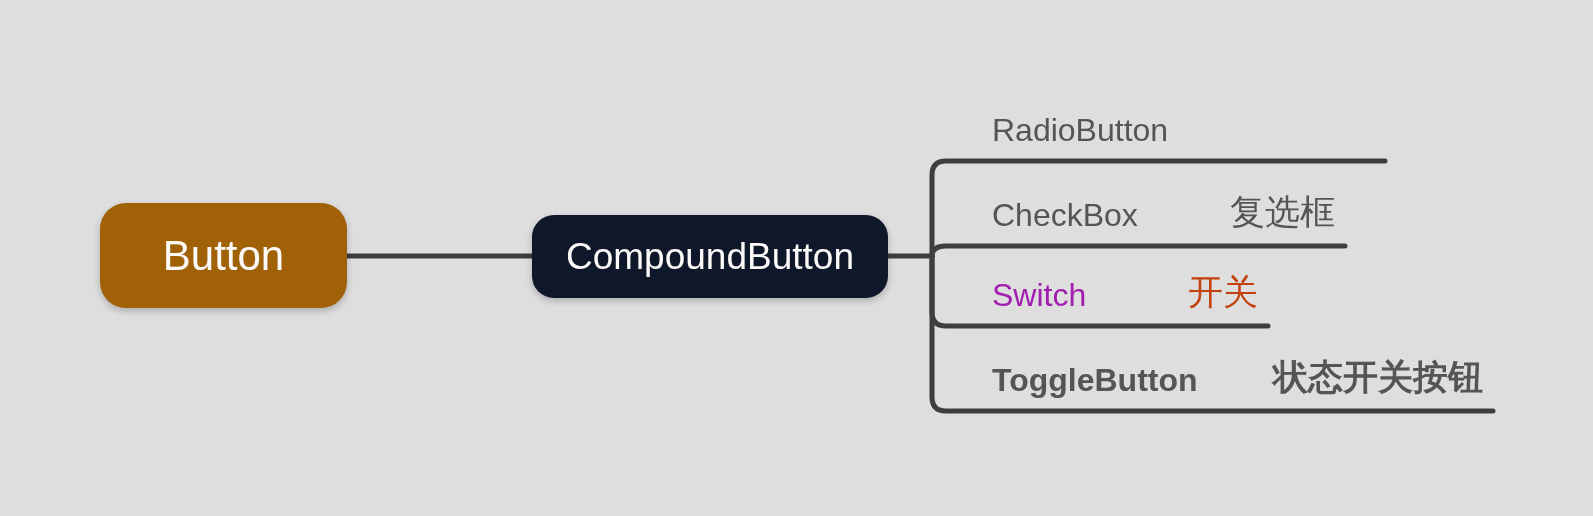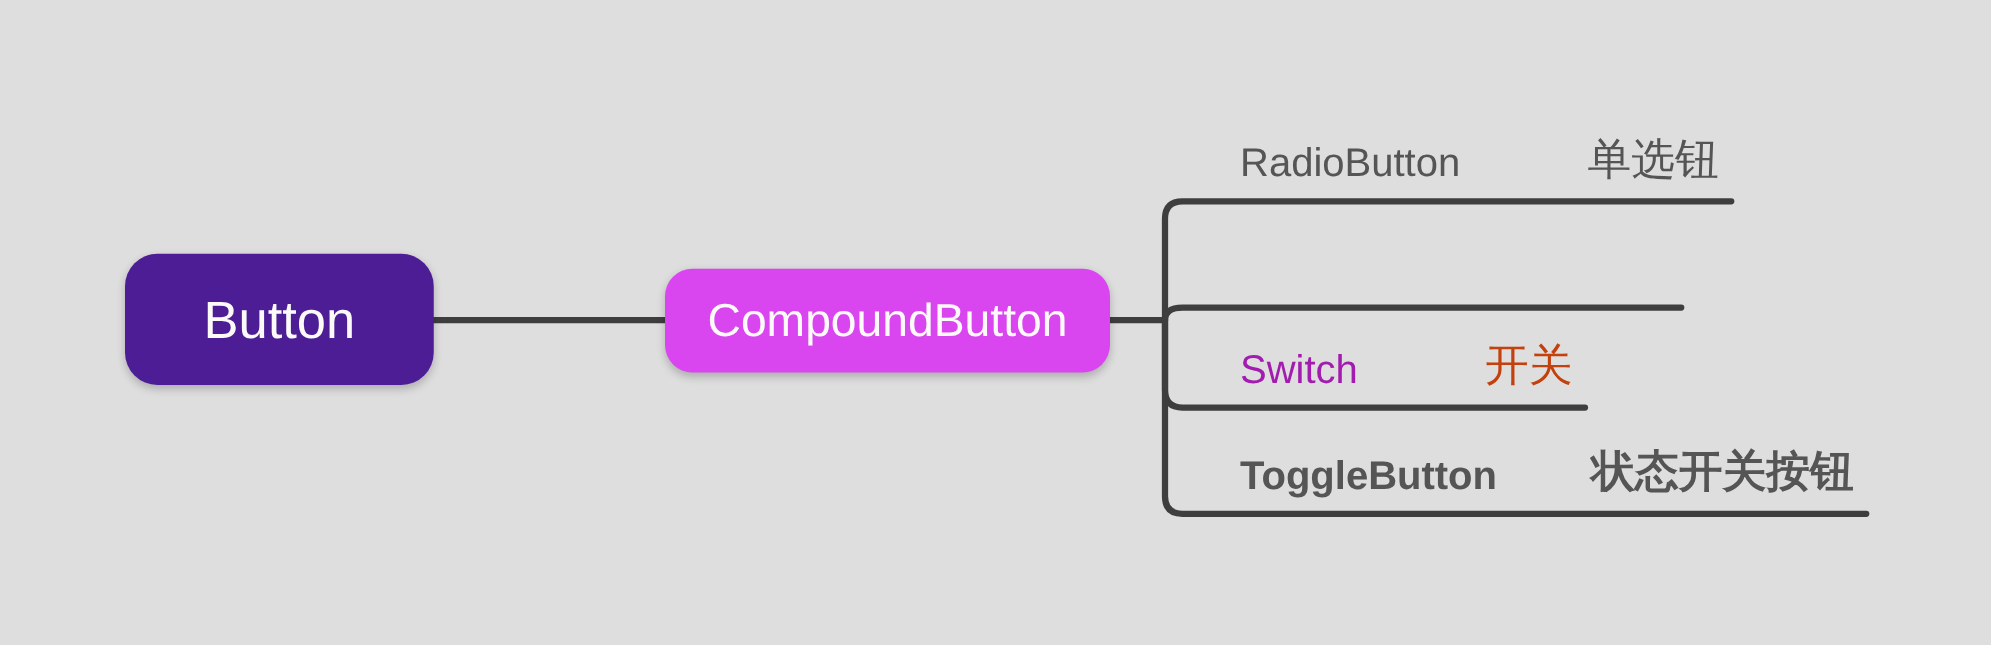--- a/index.html
+++ b/index.html
@@ -63,29 +63,32 @@
 
   <svg class="connectors" viewBox="0 0 1593 516">
     <path d="M347,256 H532" style="stroke: rgb(62, 62, 62);"></path>
     <path d="M888,256 H932" style="stroke: rgb(62, 62, 62);"></path>
     <path d="M932,256 V175 Q932,161 946,161 H1385" style="stroke: rgb(62, 62, 62);"></path>
     <path d="M932,256 Q932,246 946,246 H1345" style="stroke: rgb(62, 62, 62);"></path>
     <path d="M932,256 V312 Q932,326 946,326 H1268" style="stroke: rgb(62, 62, 62);"></path>
     <path d="M932,256 V397 Q932,411 946,411 H1493" style="stroke: rgb(62, 62, 62);"></path>
   </svg>
 
-  <div class="node node-root" style="background: #4c1d95; color: rgb(251, 250, 248);">Button</div>
+  <div class="node node-root" style="background: #a16207; color: rgb(251, 250, 248);">Button</div>
 
-  <div class="node node-child" style="background: #d946ef; color: rgb(251, 250, 248);">CompoundButton</div>
+  <div class="node node-child" style="background: #0f172a; color: rgb(251, 250, 248);">CompoundButton</div>
 
   <div class="branch-row row-1">
     <span class="en" style="color: rgb(85, 85, 85);">RadioButton</span>
-    <span class="zh" style="color: rgb(85, 85, 85);">单选钮</span>
   </div>
 
+  <div class="branch-row row-2">
+    <span class="en" style="color: rgb(85, 85, 85);">CheckBox</span>
+    <span class="zh" style="color: rgb(85, 85, 85);">复选框</span>
+  </div>
 
   <div class="branch-row row-3">
     <span class="en" style="color: #a21caf;">Switch</span>
     <span class="zh" style="color: #c2410c;">开关</span>
   </div>
 
   <div class="branch-row row-4">
     <span class="en" style="color: rgb(85, 85, 85);">ToggleButton</span>
     <span class="zh" style="color: rgb(85, 85, 85);">状态开关按钮</span>
   </div>

